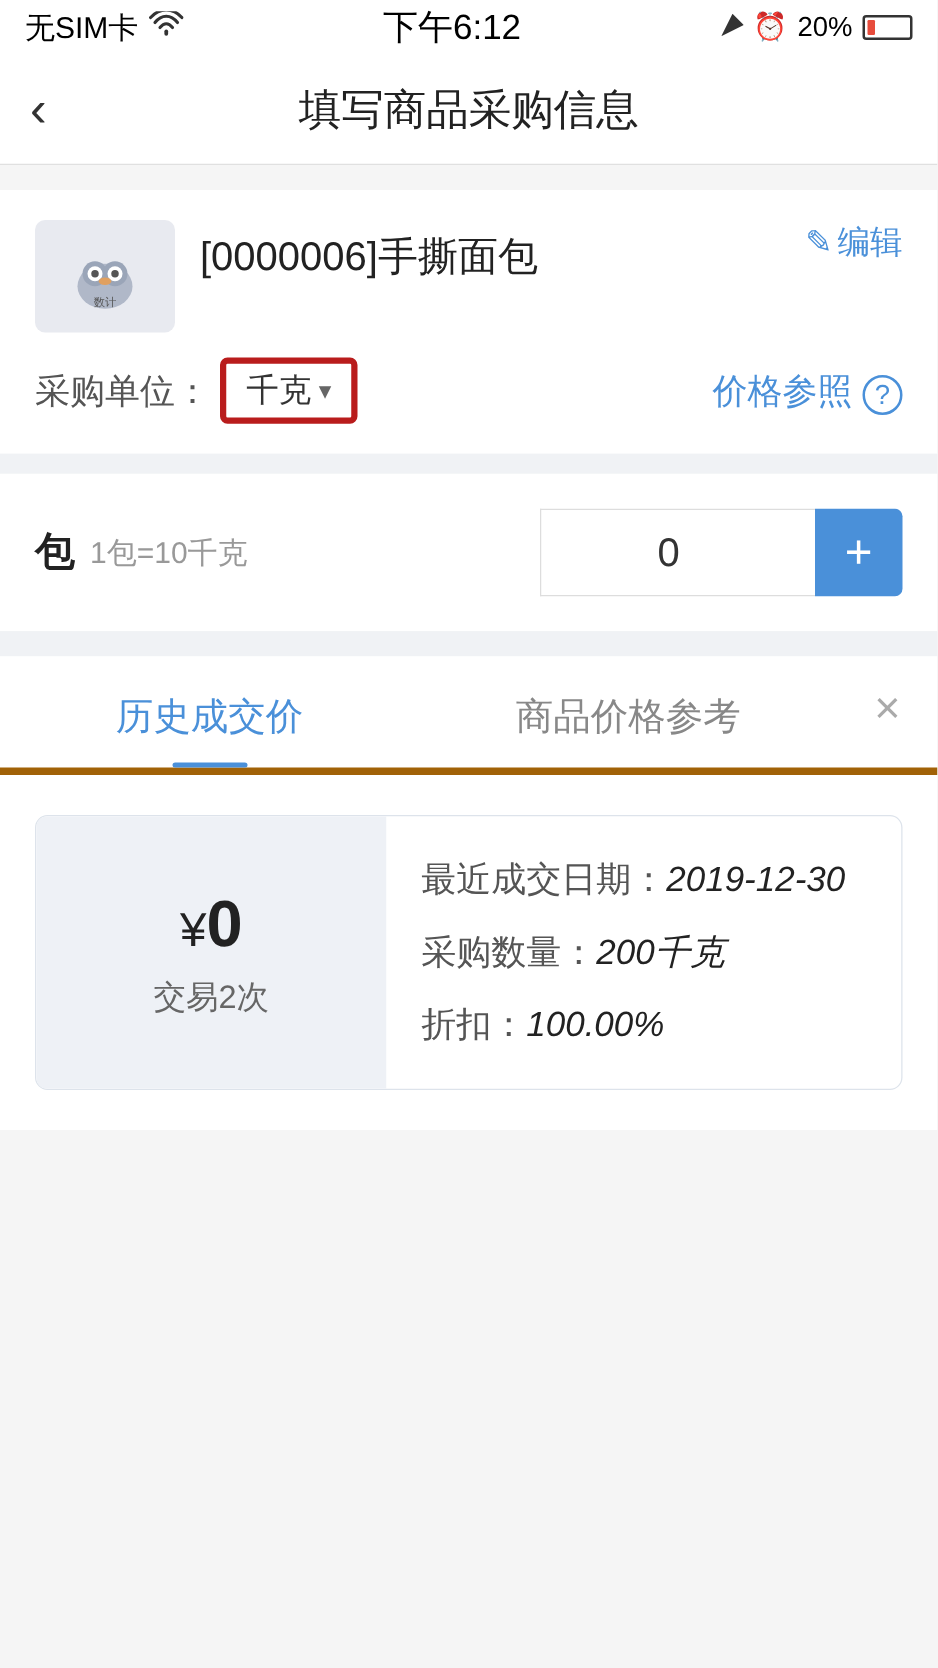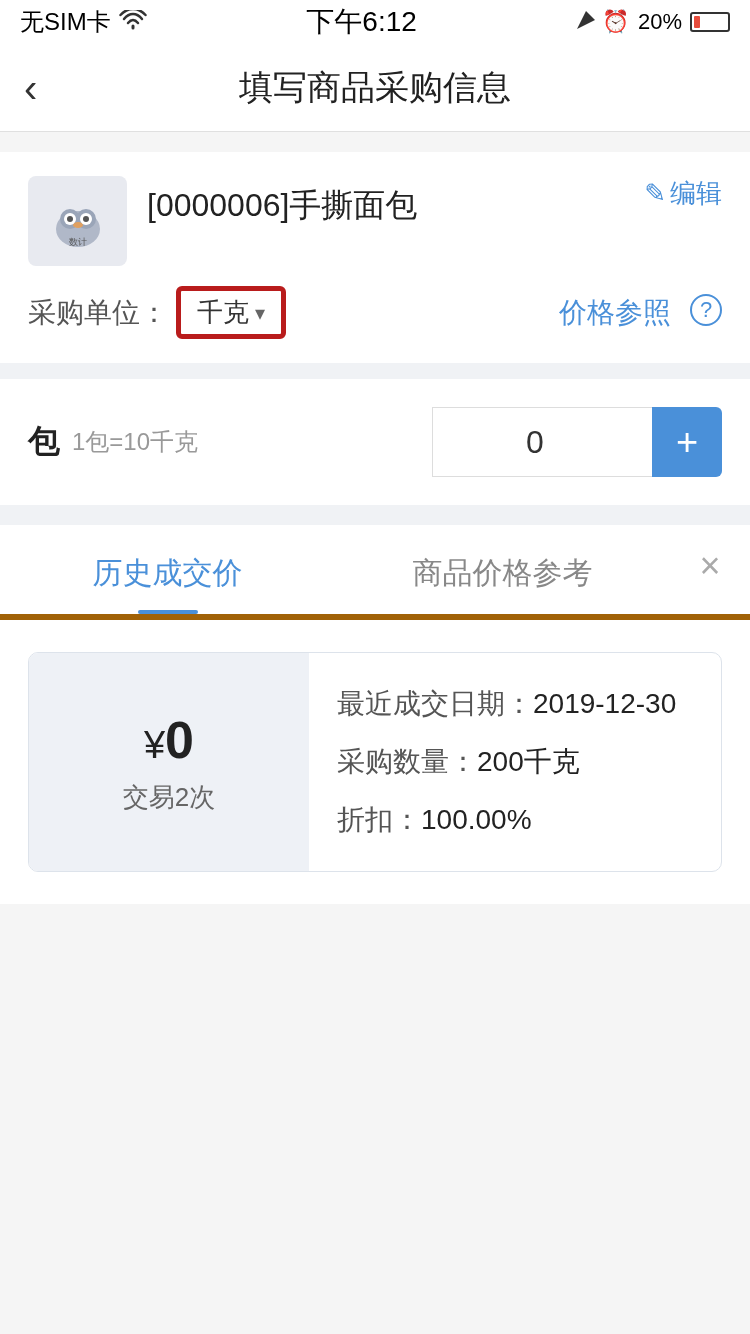--- a/index.html
+++ b/index.html
@@ -89,21 +89,21 @@
       display: flex;
       align-items: flex-start;
       justify-content: space-between;
     }
     .product-info {
       display: flex;
       align-items: flex-start;
       gap: 20px;
     }
     .product-thumb {
-      width: 99px;
+      width: 112px;
       height: 90px;
       background: #e8eaf0;
       border-radius: 8px;
       display: flex;
       align-items: center;
       justify-content: center;
       flex-shrink: 0;
     }
     .product-name {
       font-size: 32px;
@@ -144,22 +144,22 @@
       gap: 6px;
     }
     .unit-select-arrow {
       font-size: 20px;
       color: #666;
     }
     .price-ref {
       color: #4a90d9;
       font-size: 28px;
       display: flex;
-      align-items: flex-start;
-      gap: 19px;
+      align-items: flex-end;
+      gap: 8px;
       cursor: pointer;
     }
     .price-ref-question {
       width: 32px;
       height: 32px;
       border: 2px solid #4a90d9;
       border-radius: 50%;
       display: flex;
       align-items: center;
       justify-content: center;
@@ -321,20 +321,21 @@
       color: #333;
       display: flex;
       align-items: center;
     }
     .history-detail-label {
       color: #555;
     }
     .history-detail-value {
       color: #222;
       font-weight: 400;
+      font-style: italic;
     }
 
     
     .bottom-area {
       background: #f5f5f5;
       flex: 1;
       min-height: 600px;
     }
   </style>
 </head>

